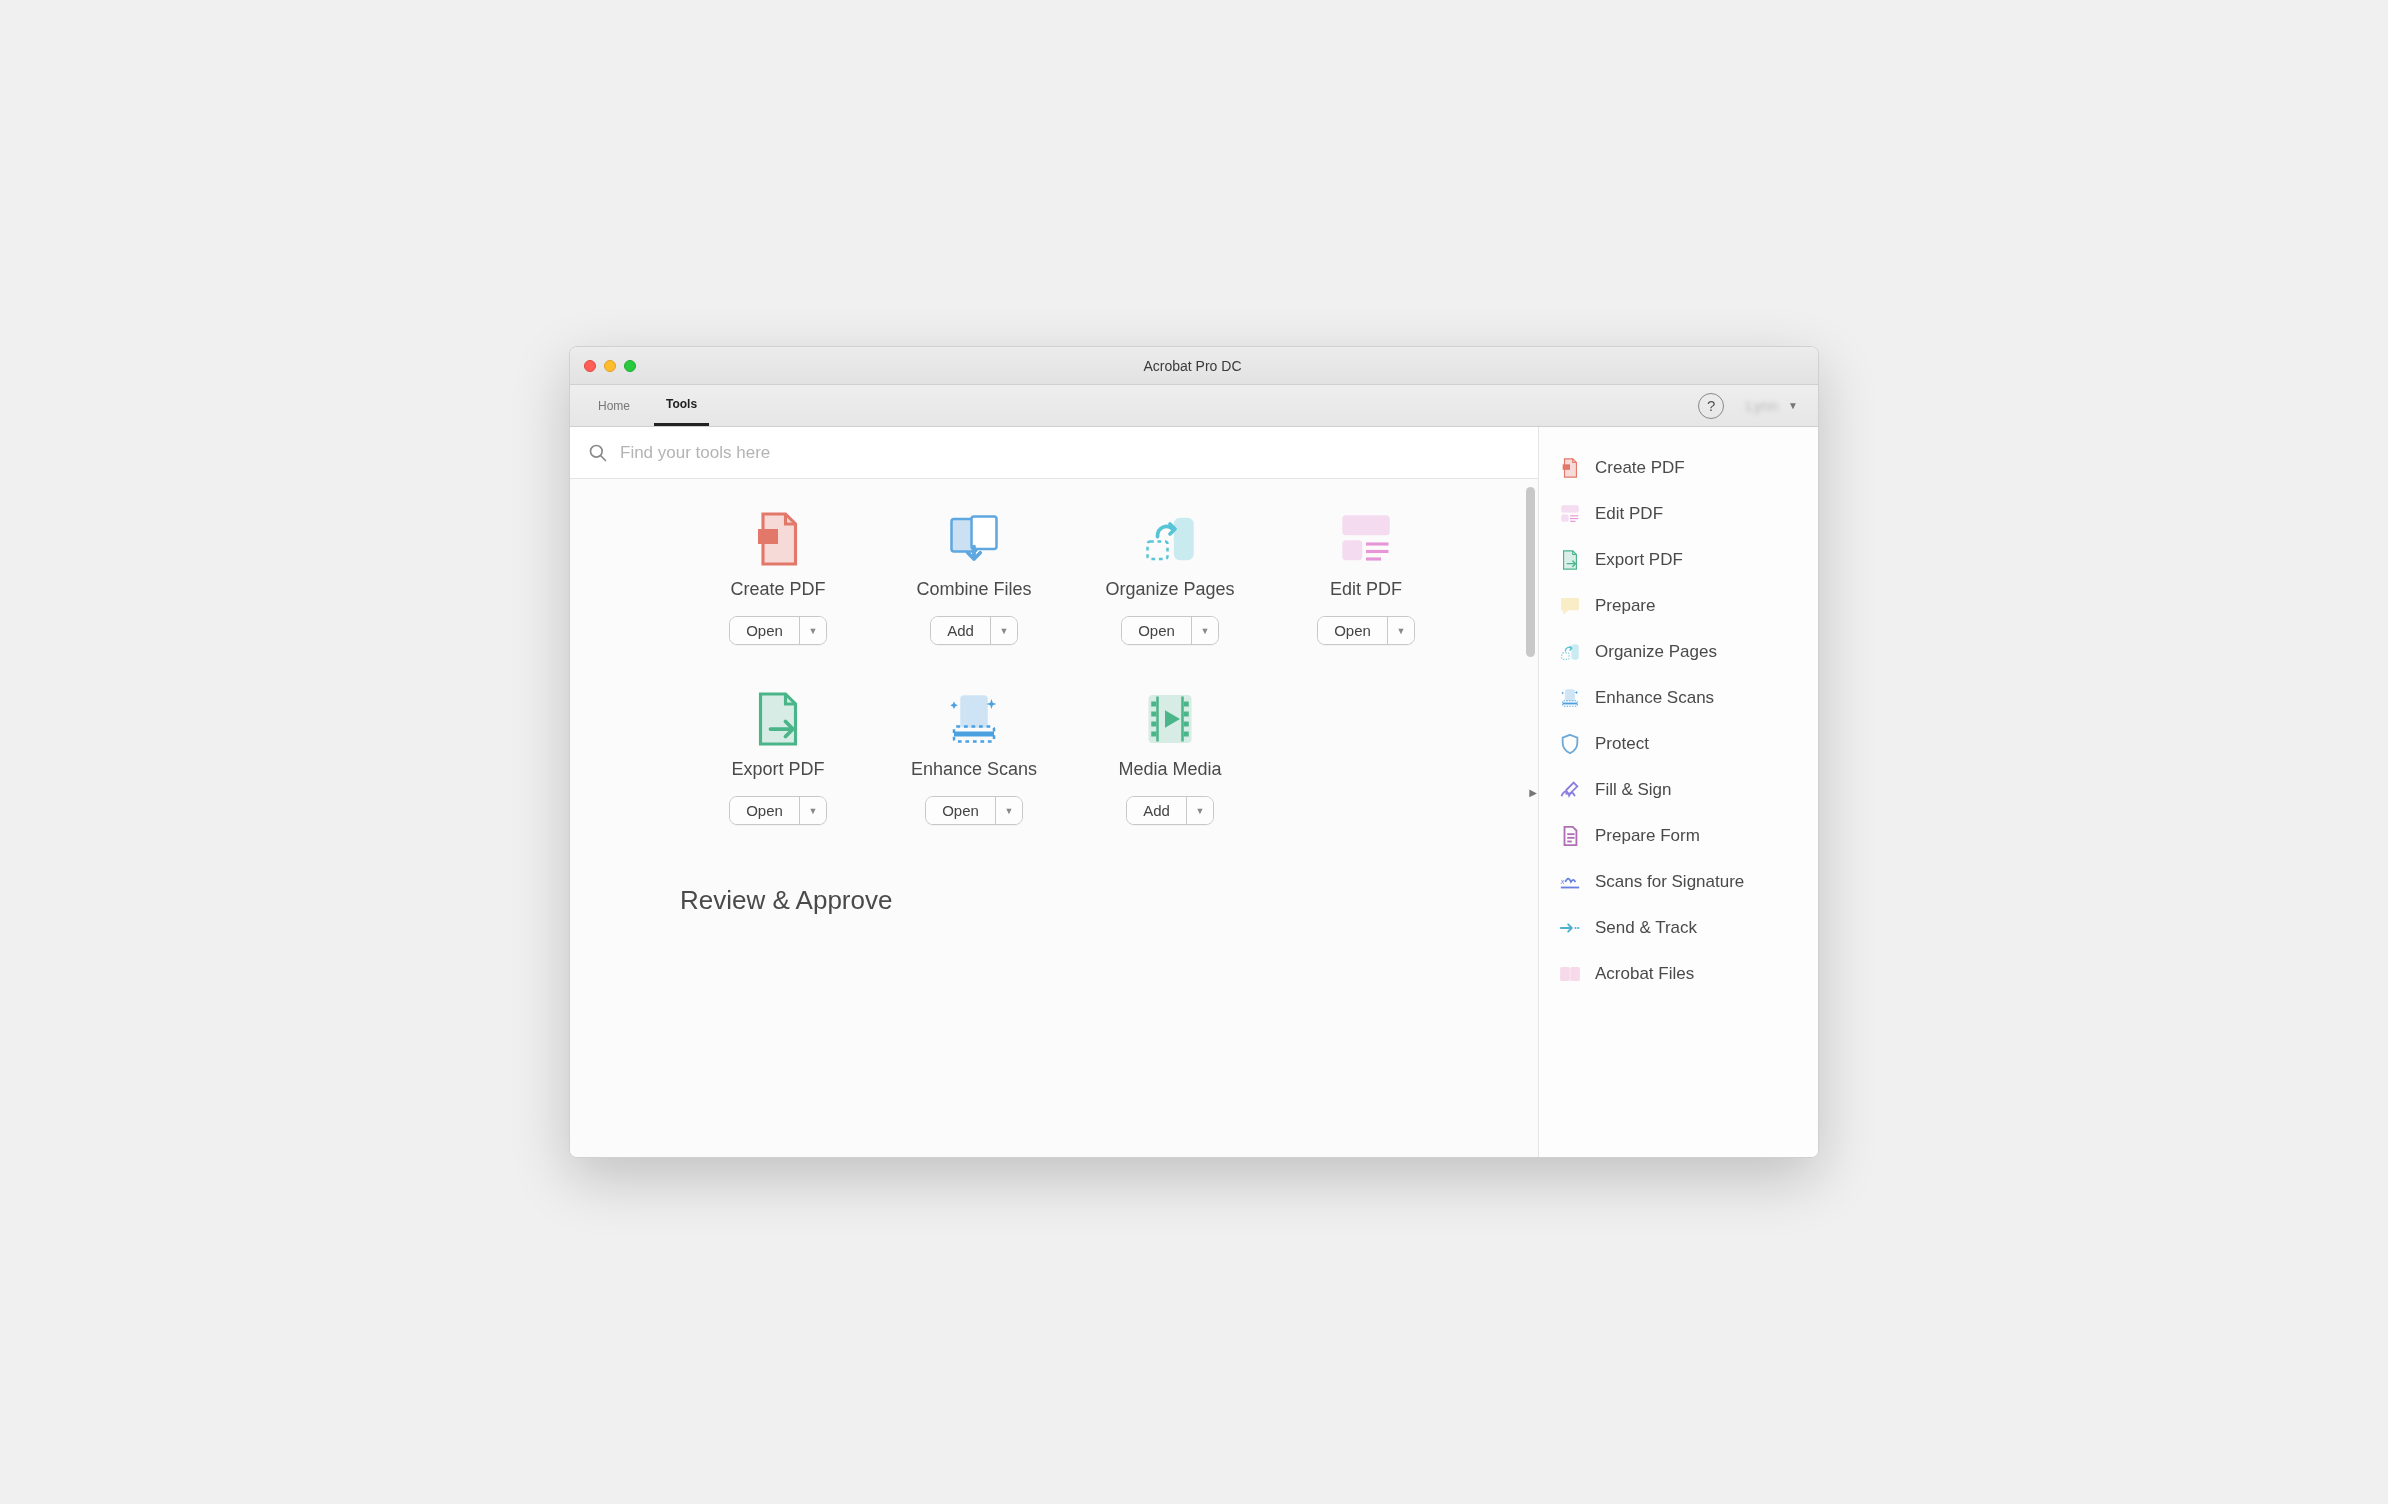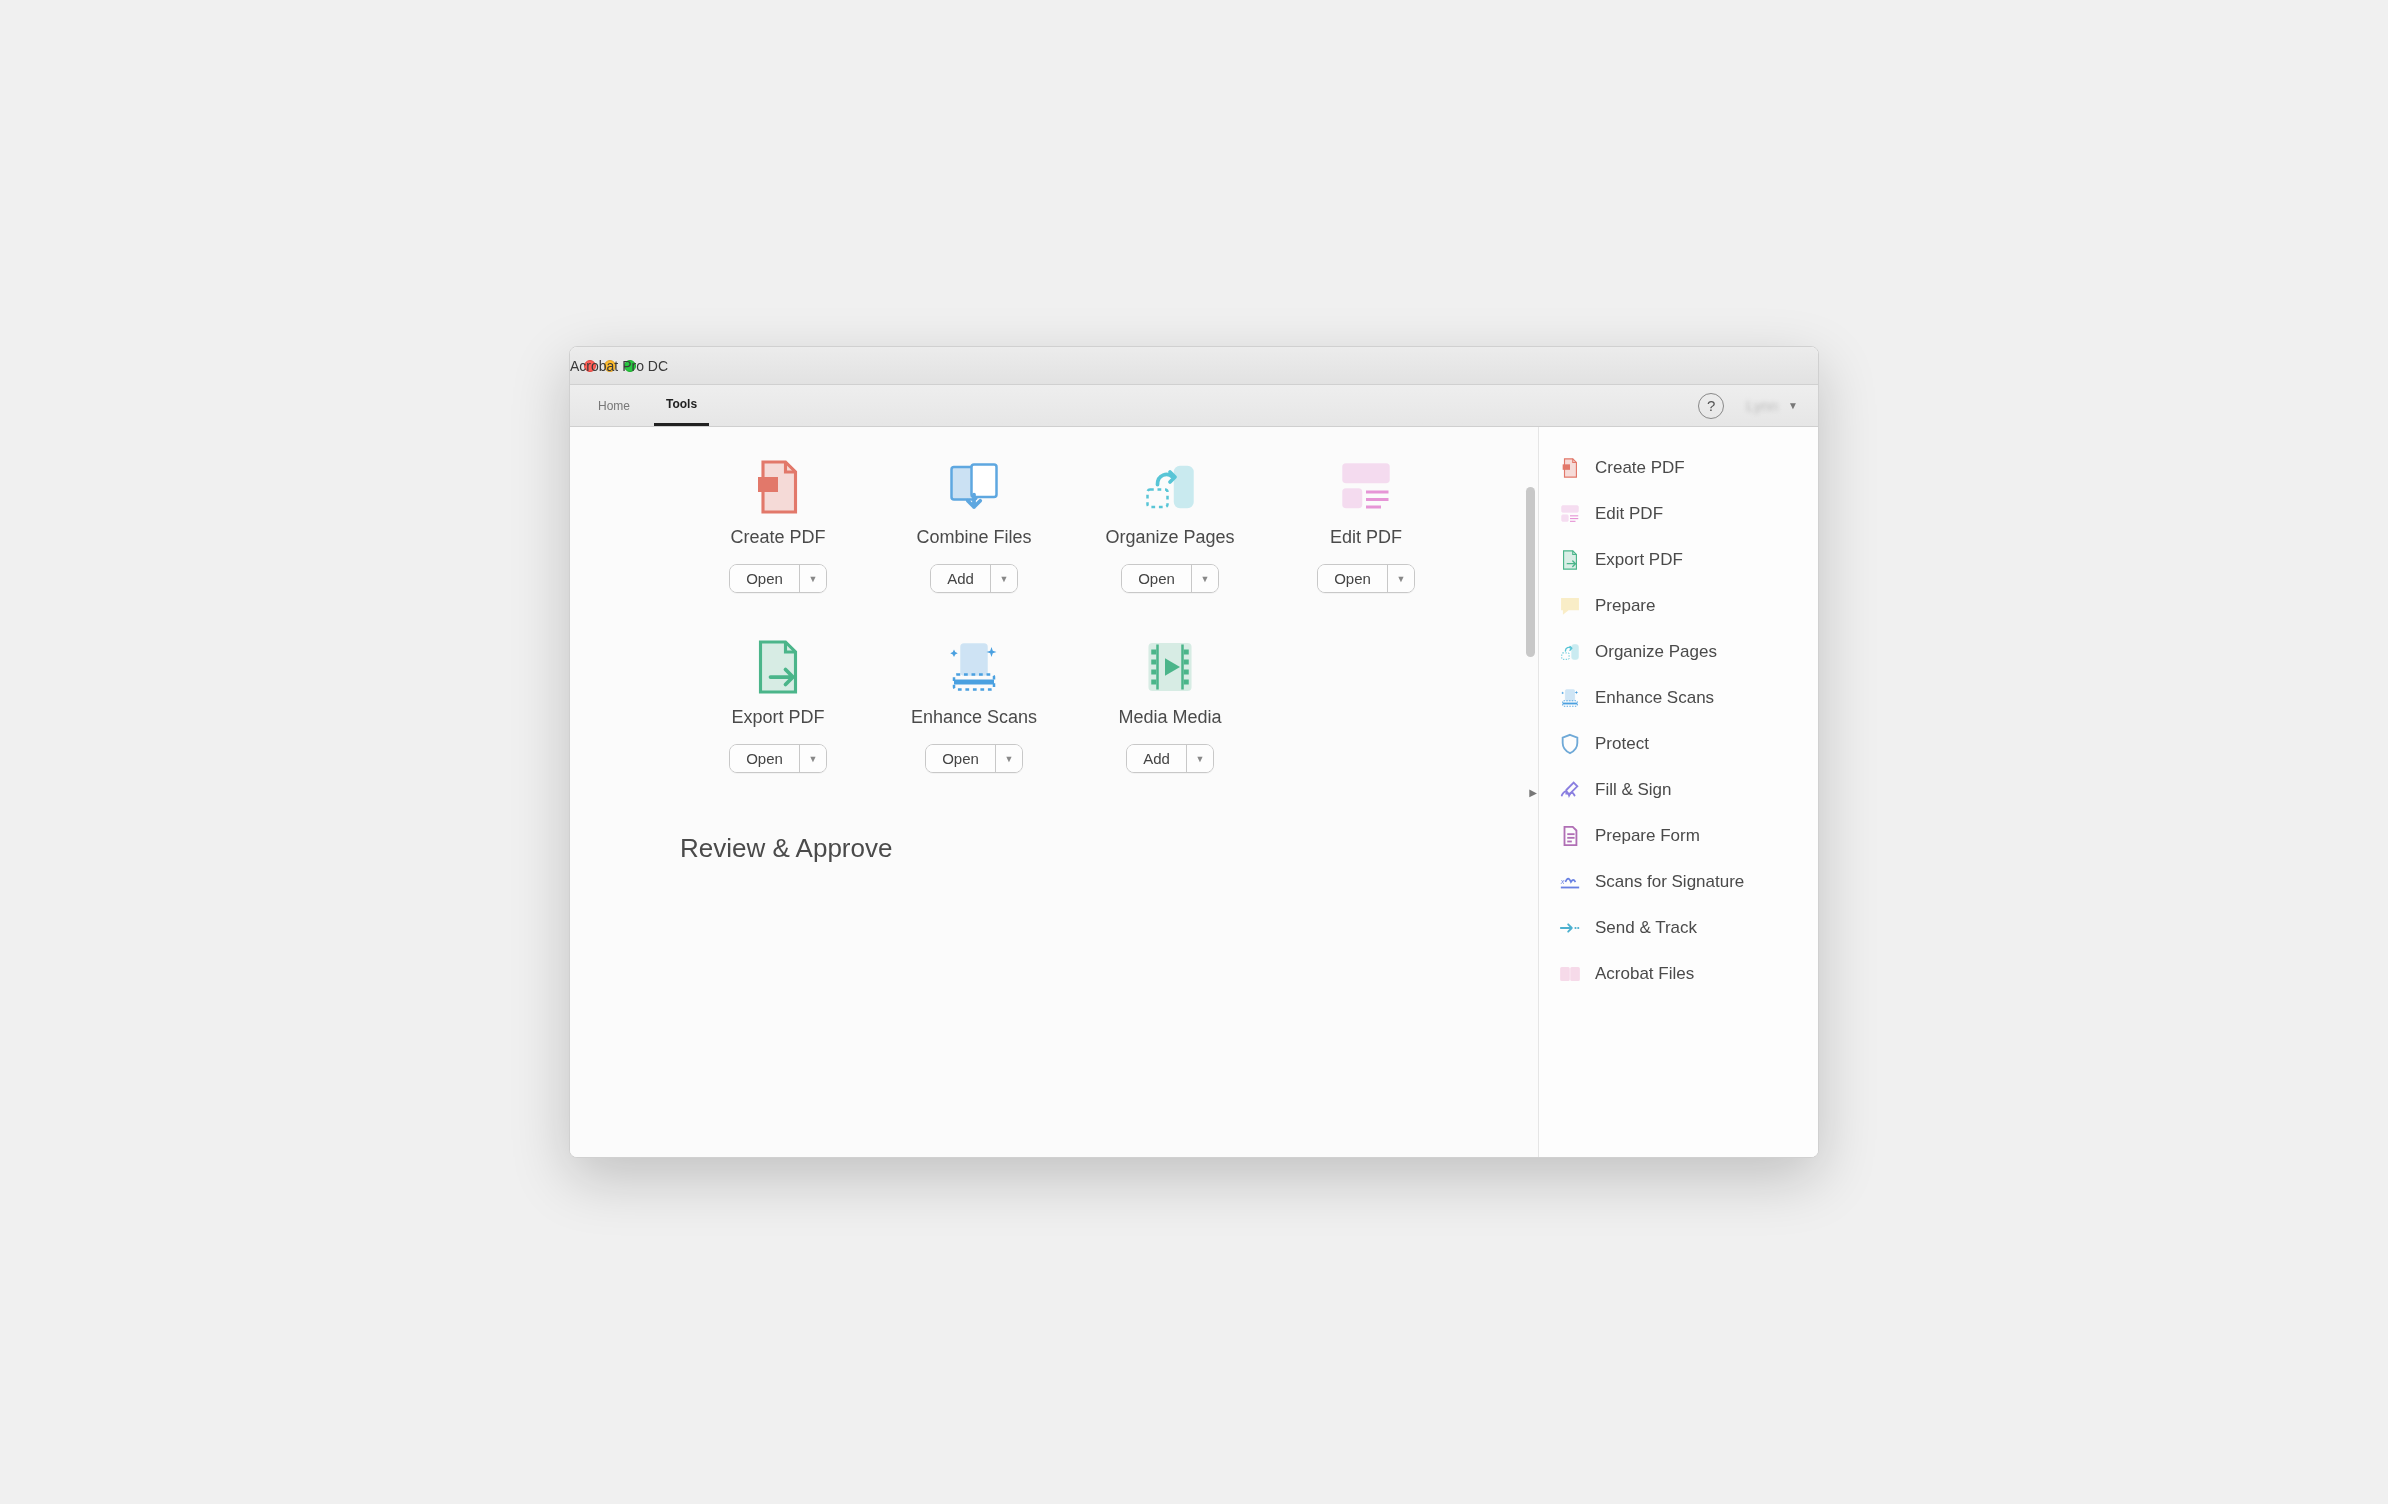--- a/index.html
+++ b/index.html
@@ -28,21 +28,21 @@
     padding: 0 14px;
     position: relative;
     border-bottom: 1px solid #d0d0d0;
   }
   .dots { display: flex; gap: 8px; }
   .dot { width: 12px; height: 12px; border-radius: 50%; }
   .dot.red { background:#ff5f57; border:0.5px solid #e24640;}
   .dot.yellow{ background:#ffbd2e; border:0.5px solid #dfa023;}
   .dot.green{ background:#28c940; border:0.5px solid #1dad2c;}
   .titlebar-title {
-    position:absolute; left:0; right:3px; text-align:left;
+    position:absolute; left:0; right:3px; text-align:center;
     font-size:14px; color:#3a3a3a; pointer-events:none;
   }
   .toolbar {
     height: 42px;
     background: linear-gradient(#eeeeee,#e6e6e6);
     border-bottom: 1px solid #cfcfcf;
     display:flex; align-items:stretch; padding:0 16px;
   }
   .tab {
     padding: 0 12px; display:flex; align-items:center;
@@ -146,20 +146,27 @@
     <div class="tab active">Tools</div>
     <div class="toolbar-spacer"></div>
     <div class="help-btn">?</div>
     <div class="username">Lynn</div>
     <div class="user-caret">▼</div>
   </div>
 
   <div class="body">
 
     <div class="main">
+      <div class="searchbar">
+        <svg class="search-icon" viewBox="0 0 24 24">
+          <circle cx="10" cy="10" r="7" fill="none" stroke="#888" stroke-width="2"></circle>
+          <line x1="15" y1="15" x2="21" y2="21" stroke="#888" stroke-width="2" stroke-linecap="round"></line>
+        </svg>
+        <input class="search-input" placeholder="Find your tools here" style="">
+      </div>
 
       <div class="scroll">
         <div class="tool-grid" id="tool-grid">
             <div class="tool">
     <div class="tool-icon"><svg viewBox="0 0 48 48">
                   <path d="M12 4h18l8 8v32H12z" fill="#e2786a" opacity="0.25"></path>
                   <path d="M12 4h18l8 8v32H12z" fill="none" stroke="#e2786a" stroke-width="2.5"></path>
                   <path d="M30 4v8h8" fill="none" stroke="#e2786a" stroke-width="2.5"></path>
                   <rect x="8" y="16" width="16" height="12" fill="#e2786a"></rect>
                 </svg></div>

